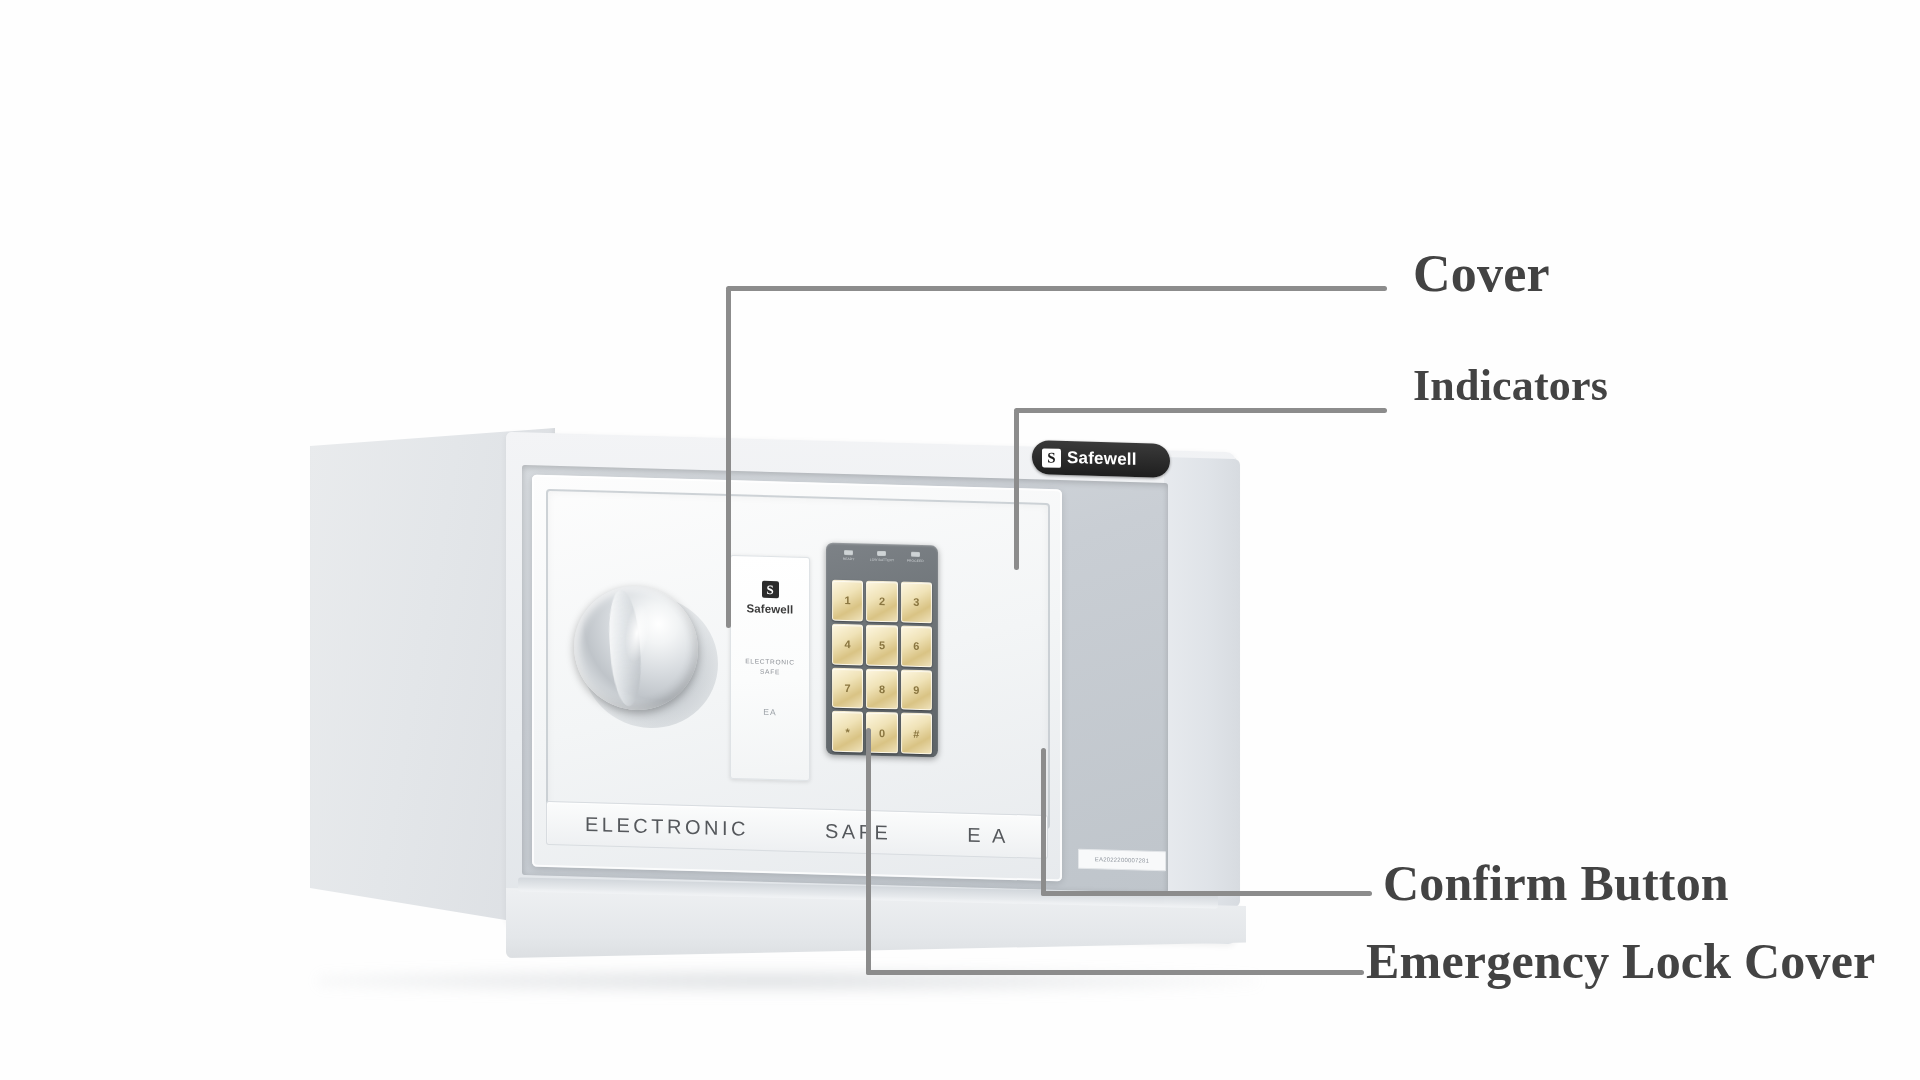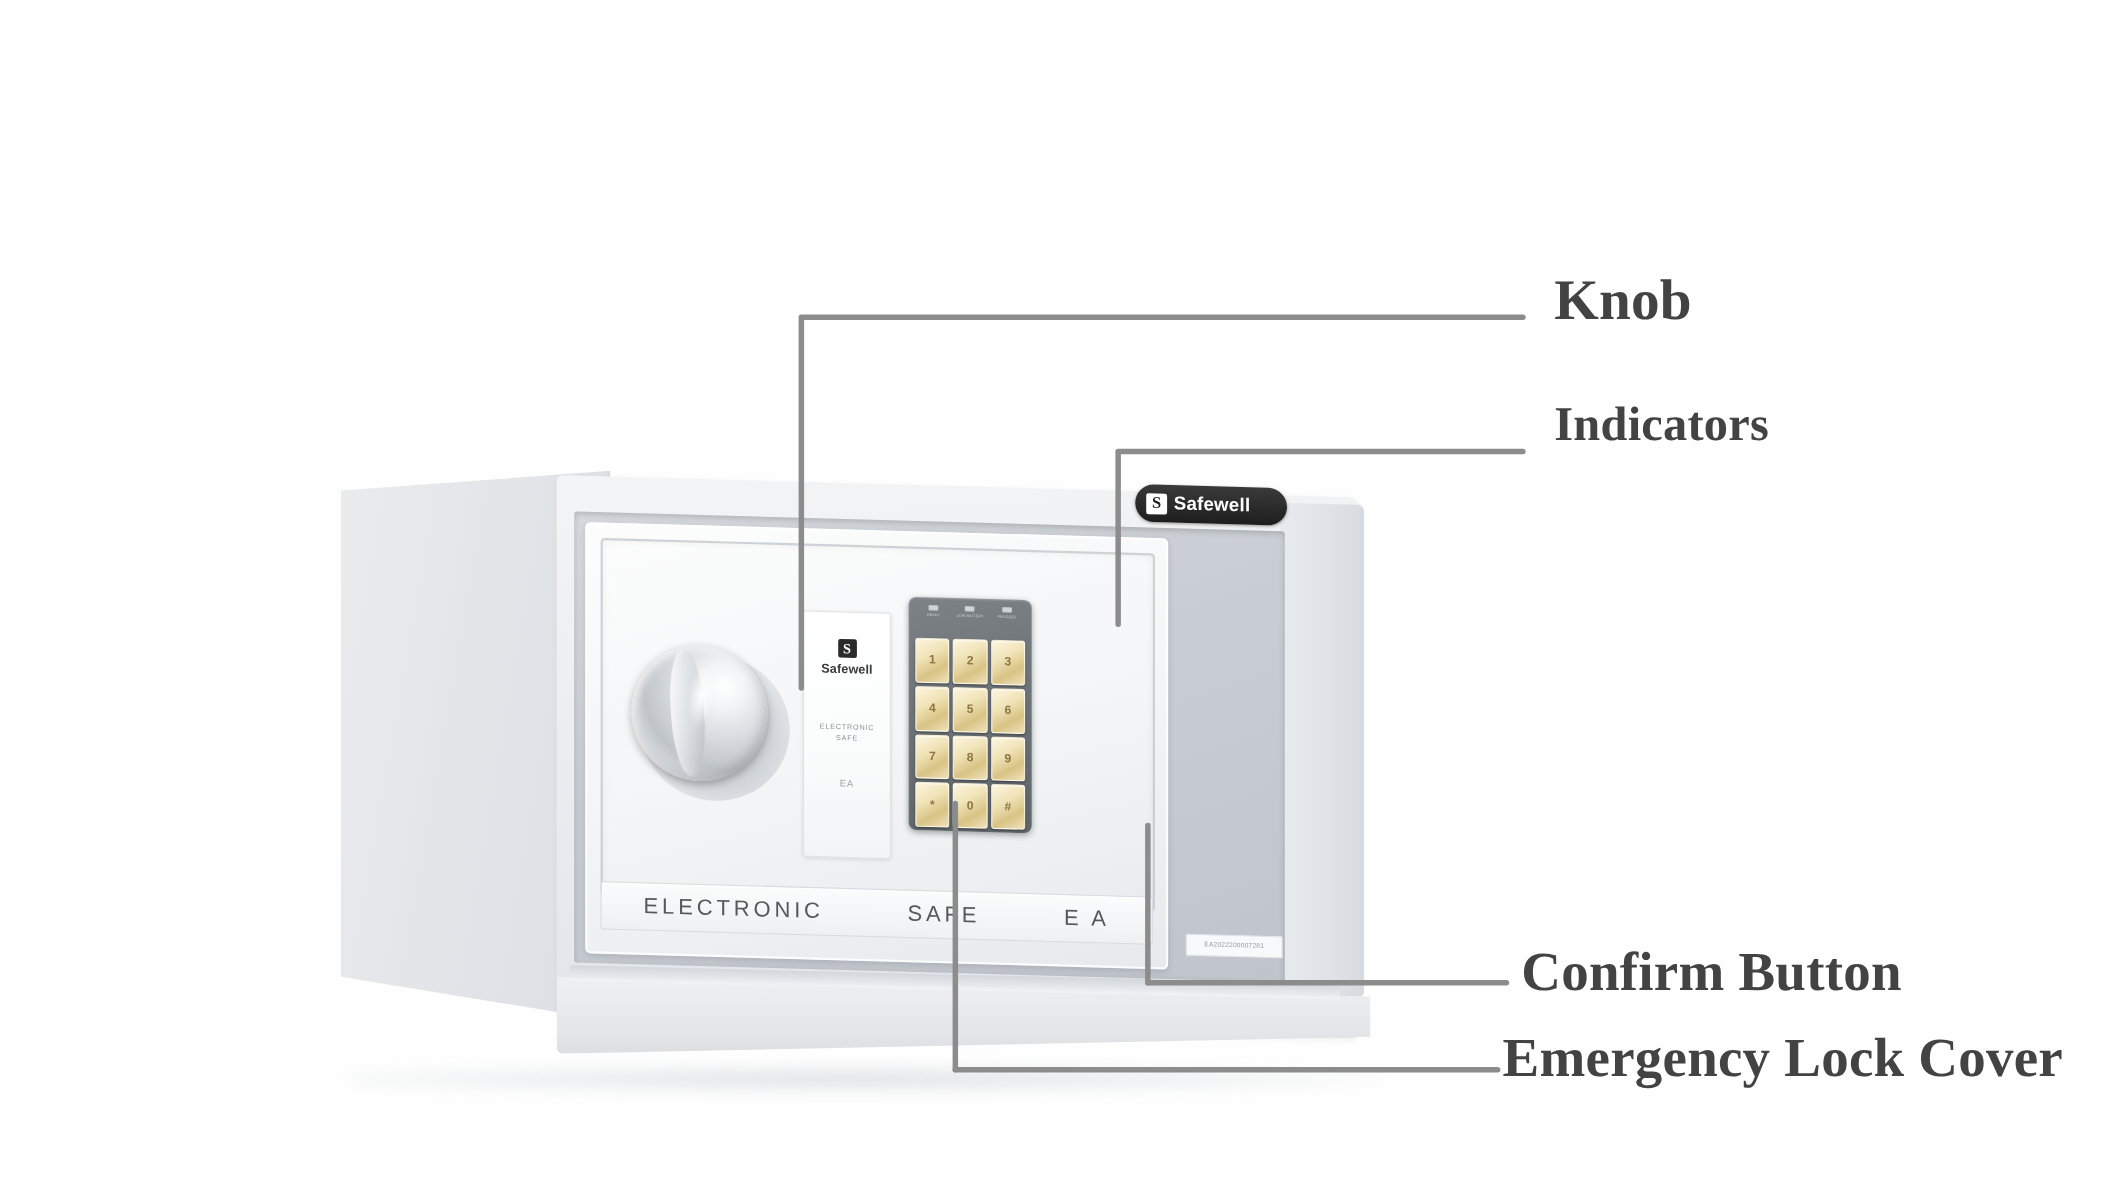--- a/index.html
+++ b/index.html
@@ -326,21 +326,21 @@
 
   <div class="leader v" id="lead-ind-v"></div>
   <div class="leader h" id="lead-ind-h"></div>
 
   <div class="leader v" id="lead-conf-v"></div>
   <div class="leader h" id="lead-conf-h"></div>
 
   <div class="leader v" id="lead-emer-v"></div>
   <div class="leader h" id="lead-emer-h"></div>
 
-  <div class="anno-label" id="lbl-knob">Knob</div>
+  <div class="anno-label" id="lbl-knob">Cover</div>
 
   <div class="anno-label" id="lbl-indicators">Indicators</div>
 
   <div class="anno-label" id="lbl-emergency">Emergency Lock Cover</div>
 
   <div class="anno-label" id="lbl-confirm">Confirm Button</div>
 
 </div>
 
 </body></html>

